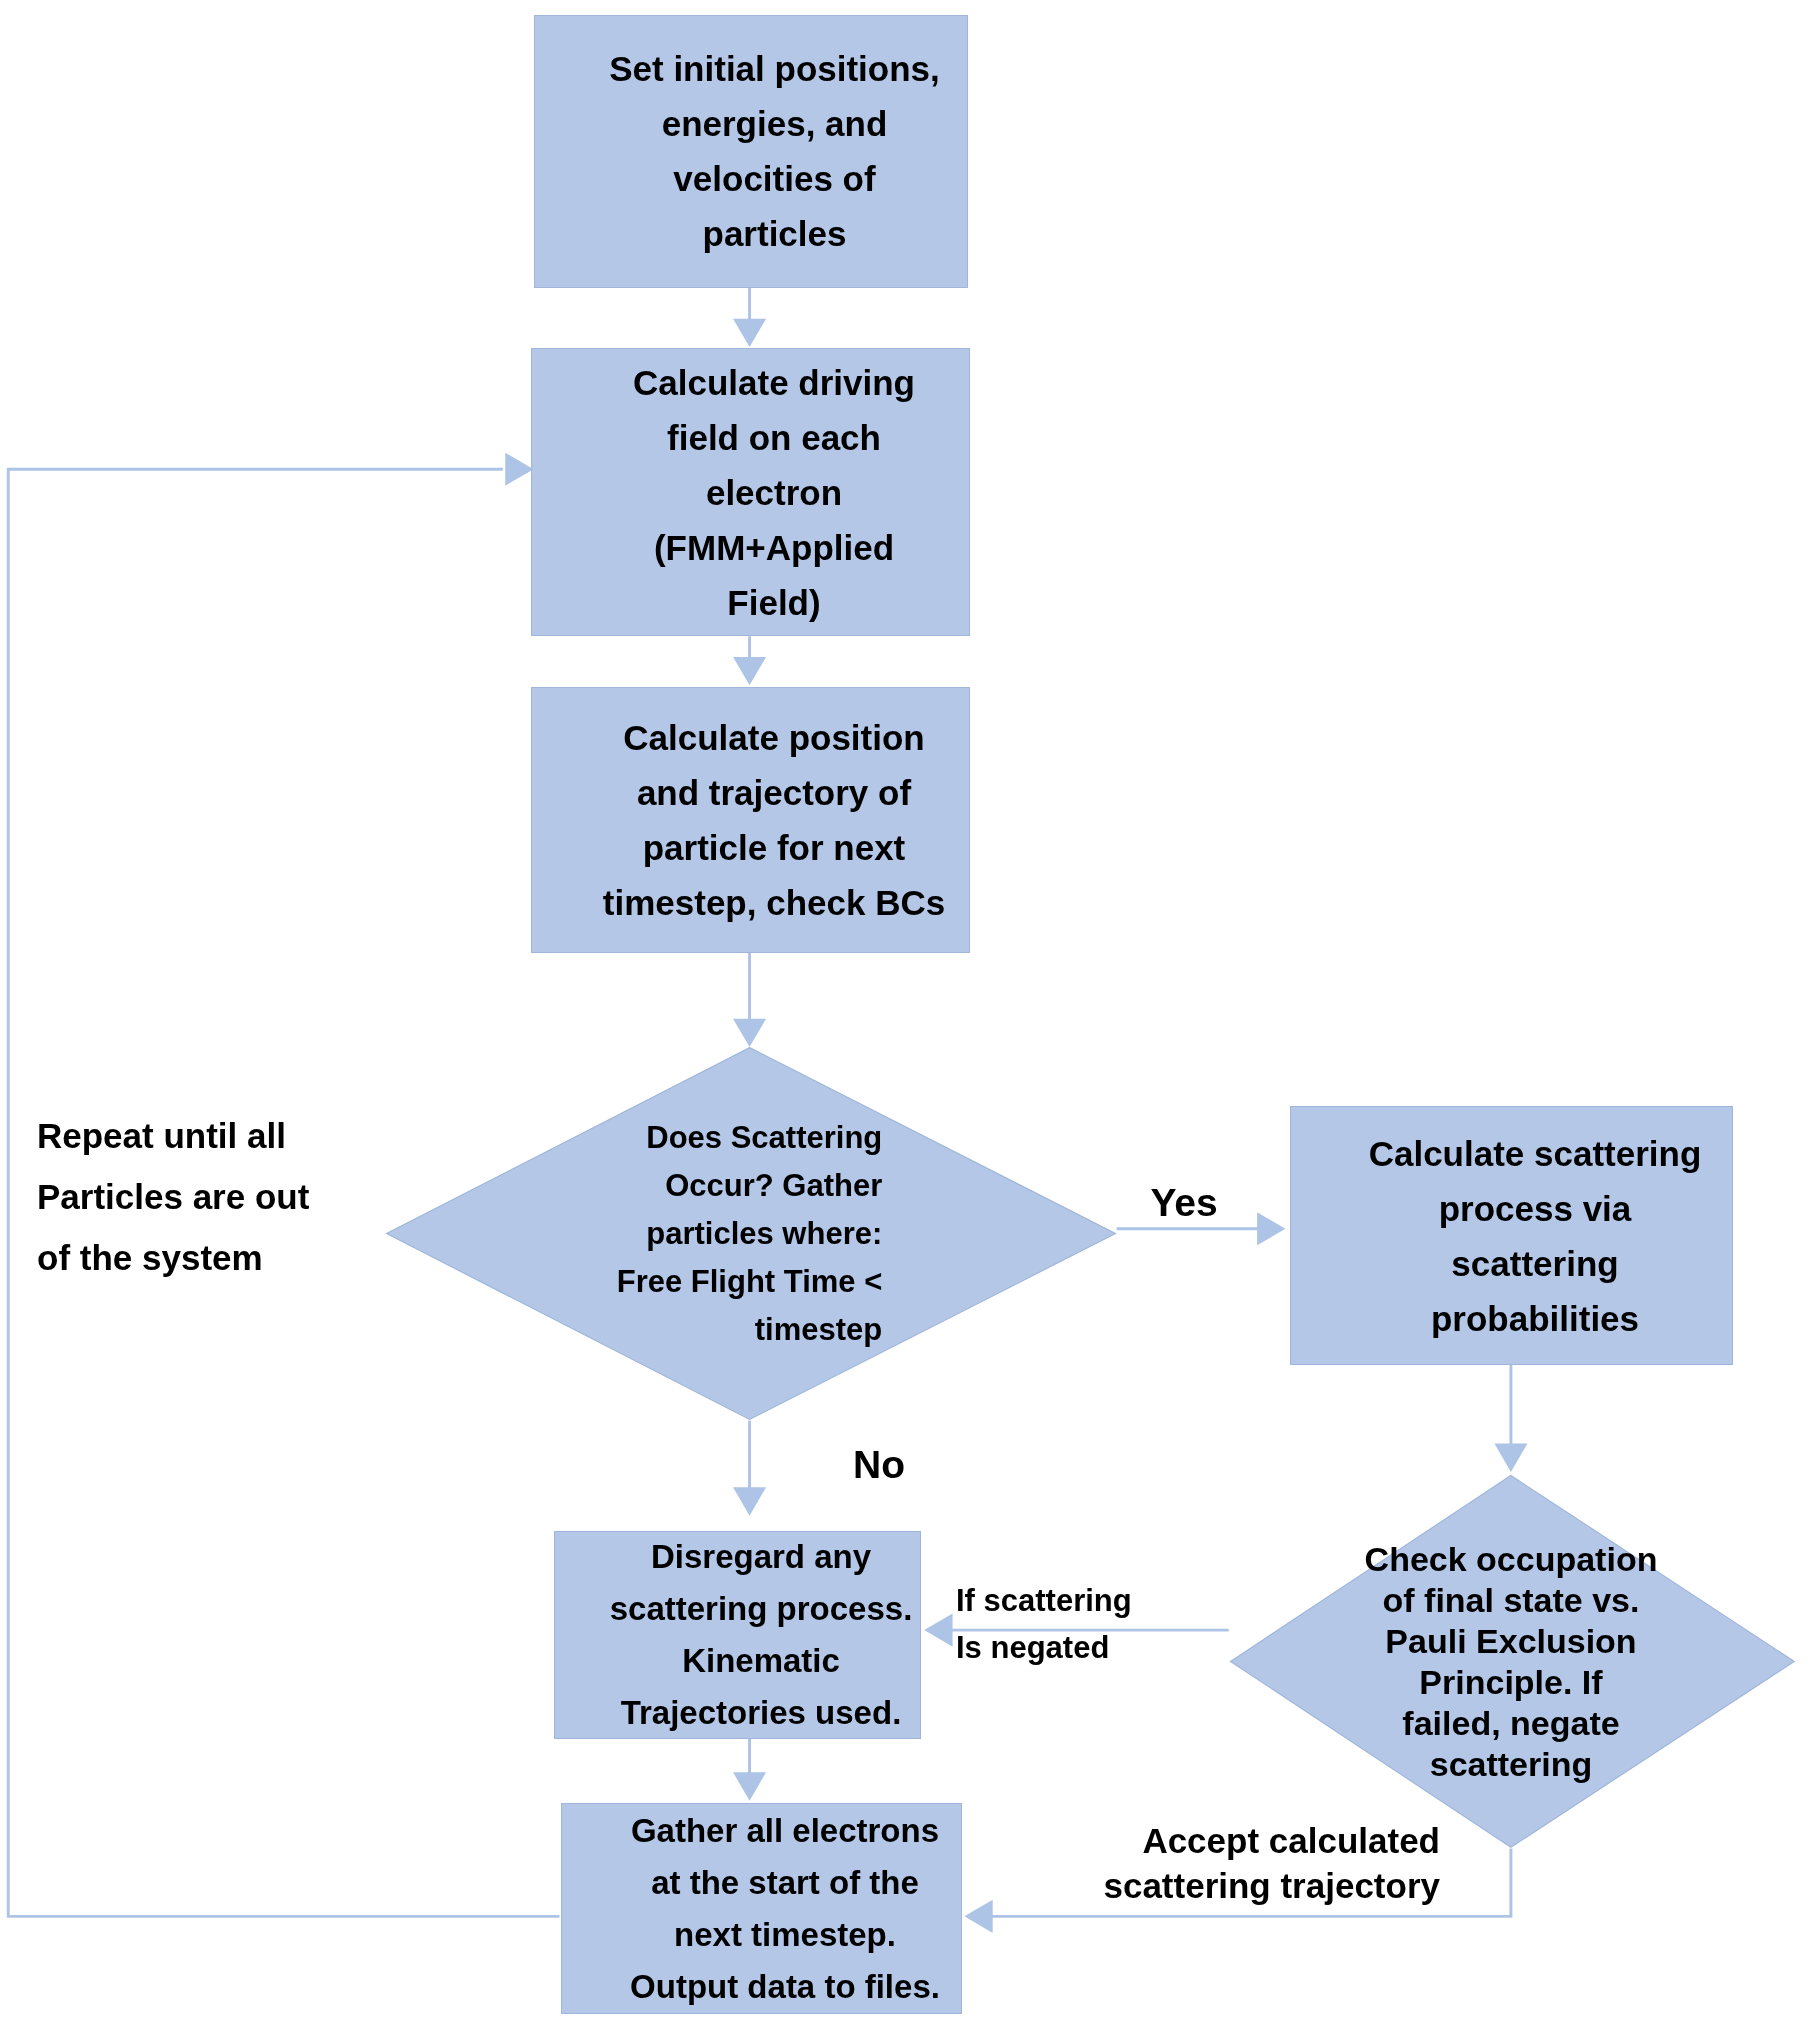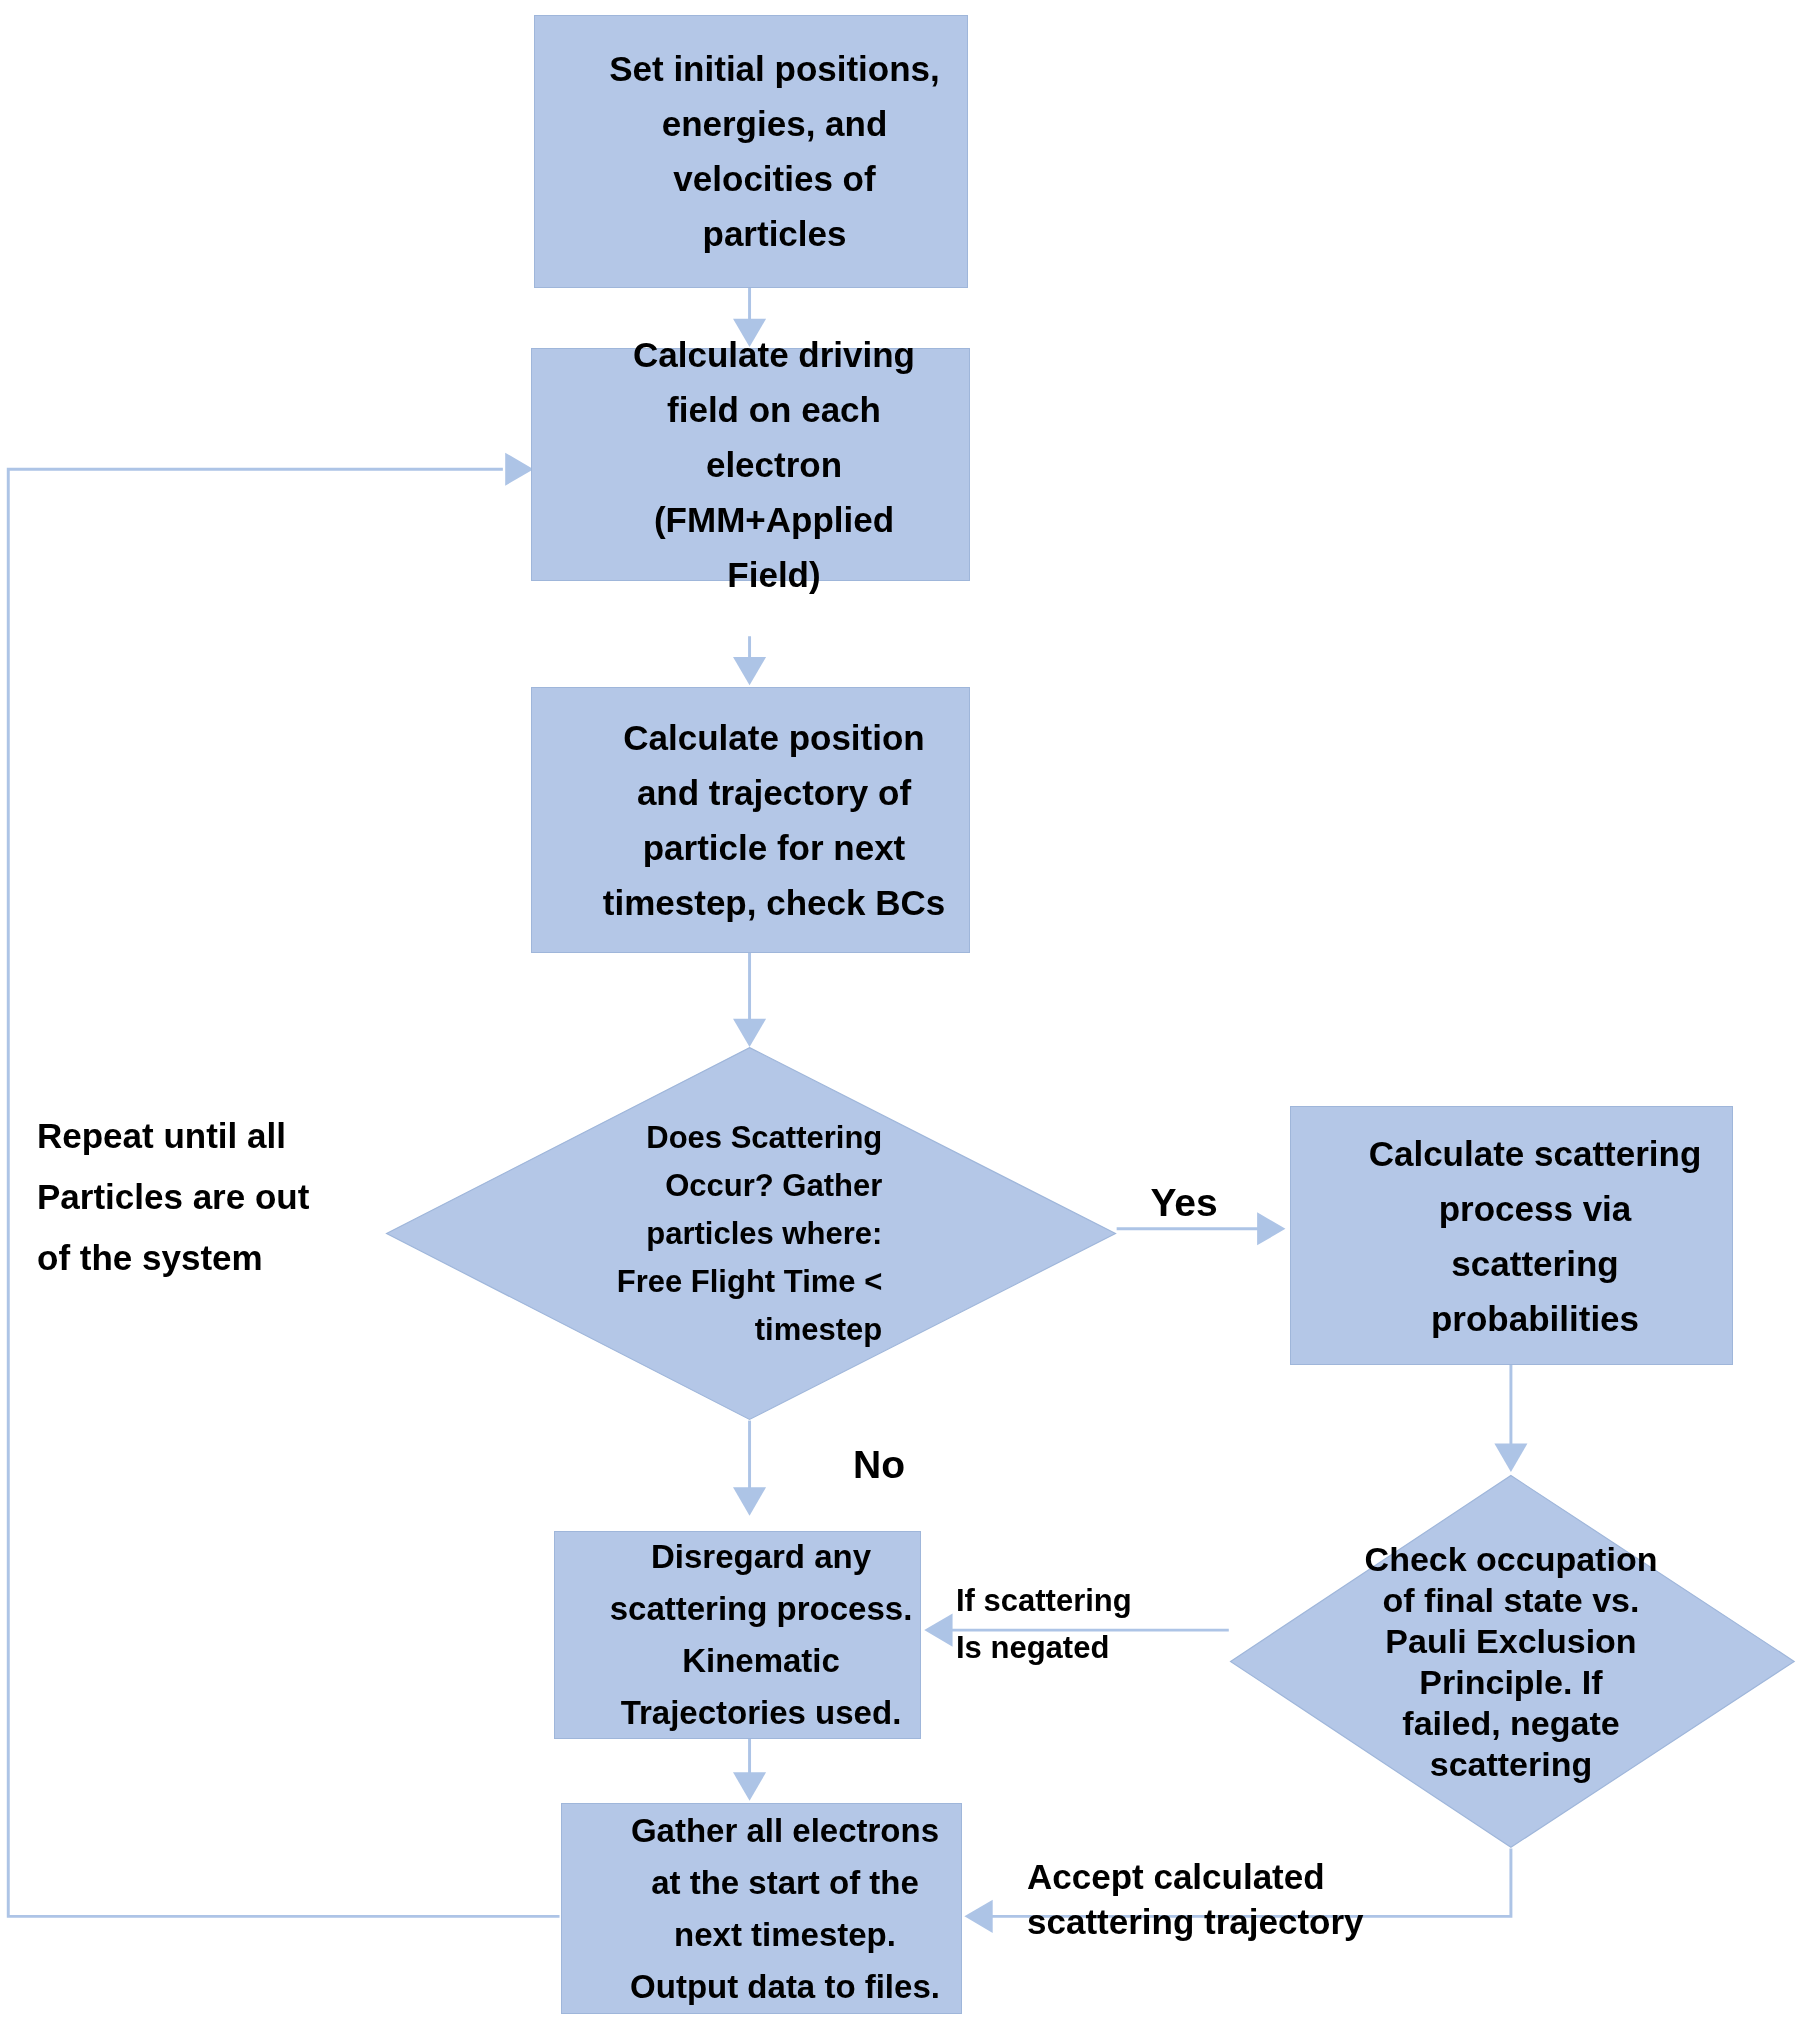--- a/index.html
+++ b/index.html
@@ -75,21 +75,21 @@
 
     <path d="M948,3247 L14,3247 L14,795 L852,795"></path>
     <polygon class="head" points="856,767 856,823 904,795"></polygon>
   </svg>
 
   <div class="node box-lg" style="left:534px;top:14.8px;width:434px;height:273px;">Set initial positions,
 energies, and
 velocities of
 particles</div>
 
-  <div class="node box-lg" style="left:531px;top:348px;width:439px;height:233px;">Calculate driving
+  <div class="node box-lg" style="left:531px;top:348px;width:439px;height:288px;">Calculate driving
 field on each
 electron
 (FMM+Applied
 Field)</div>
 
   <div class="node box-lg" style="left:531px;top:687px;width:439px;height:266px;">Calculate position
 and trajectory of
 particle for next
 timestep, check BCs</div>
 
@@ -121,21 +121,21 @@
 failed, negate
 scattering</div>
 
   <div class="edge-label" style="left:1119px;top:1181px;width:130px;font-size:39px;text-align:center;">Yes</div>
 
   <div class="edge-label" style="left:829px;top:1443px;width:100px;font-size:39px;text-align:center;">No</div>
 
   <div class="edge-label" style="left:956px;top:1577px;width:248px;font-size:31px;line-height:47px;text-align:left;">If scattering
 Is negated</div>
 
-  <div class="edge-label" style="left:1027px;top:1818px;width:413px;font-size:35px;line-height:45px;text-align:left;margin-top:36px;">Accept calculated
+  <div class="edge-label" style="left:1027px;top:1818px;width:413px;font-size:35px;line-height:45px;text-align:right;">Accept calculated
 scattering trajectory</div>
 
   <div class="edge-label" style="left:37px;top:1105px;width:378px;font-size:35px;line-height:61px;text-align:left;">Repeat until all
 Particles are out
 of the system</div>
 
 </div>
 
 
 </body></html>

